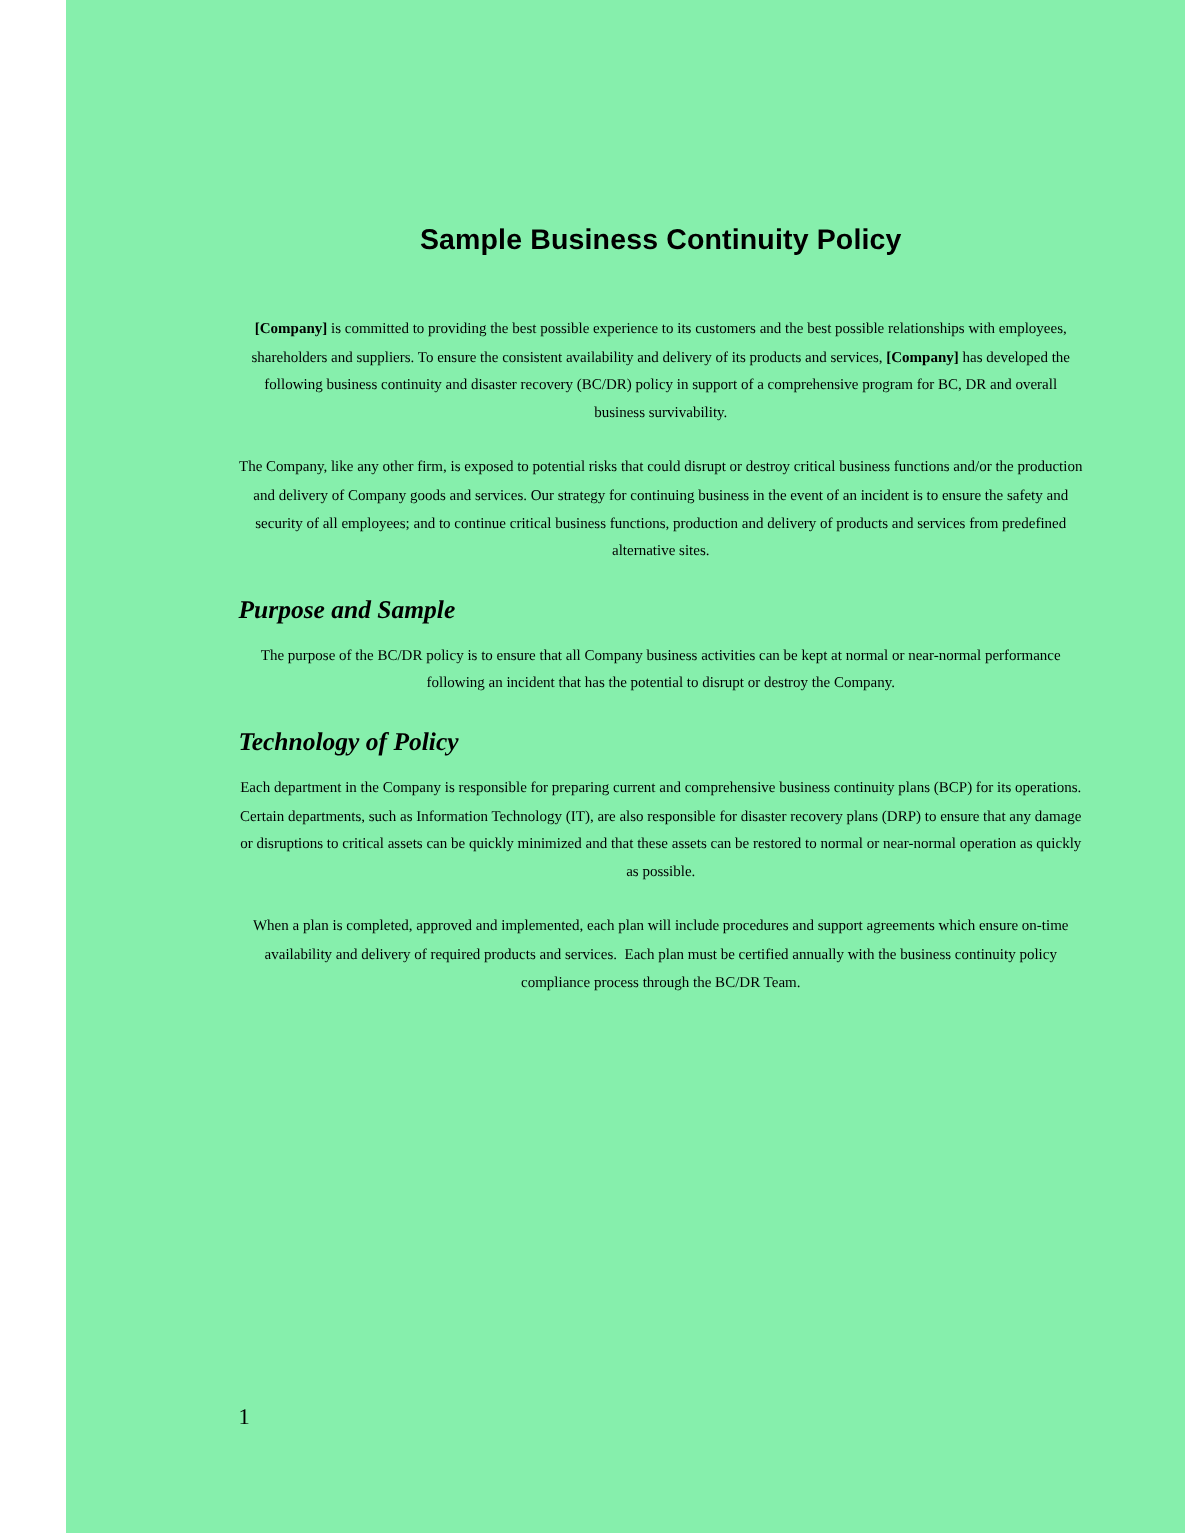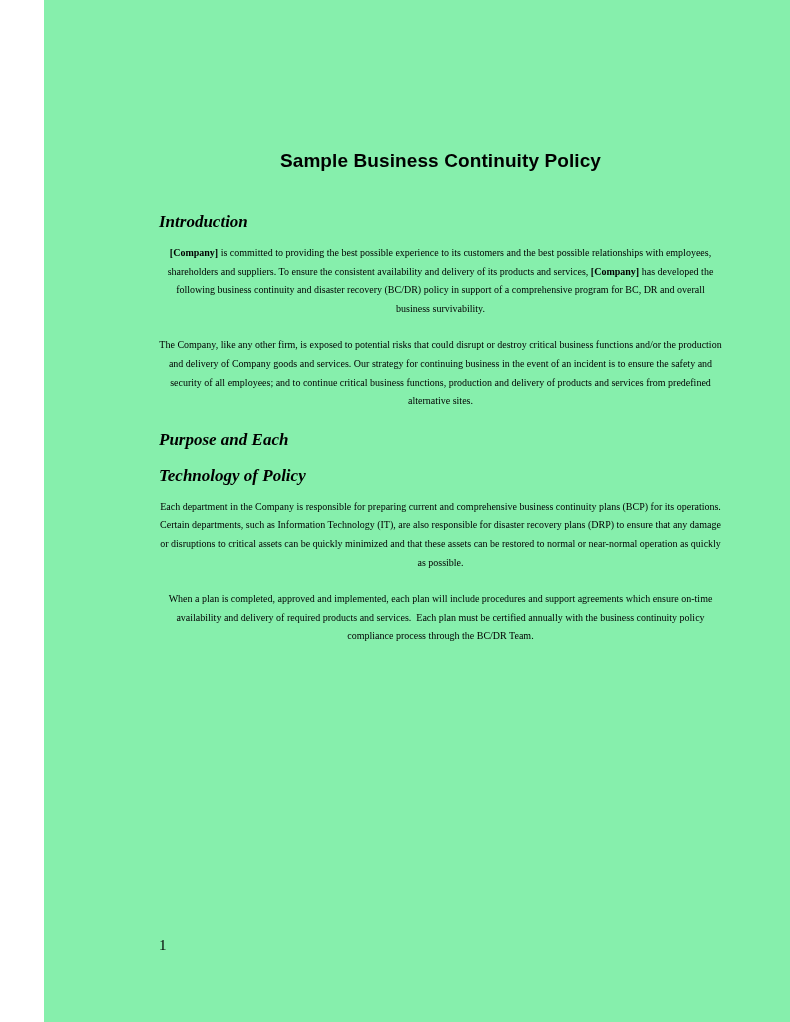--- a/index.html
+++ b/index.html
@@ -55,28 +55,28 @@
   }
 </style>
 </head>
 <body>
 
 <div class="page">
   <div class="content">
 
     <h1 class="doc-title">Sample Business Continuity Policy</h1>
 
-    <h2 class="section-heading">Introduction</h2>
 
     <p class="body-para"><span class="bold">[Company]</span><span> is committed to providing the best possible experience to its customers and the best possible relationships with employees, shareholders and suppliers. To ensure the consistent availability and delivery of its products and services, </span><span class="bold">[Company]</span><span> has developed the following business continuity and disaster recovery (BC/DR) policy in support of a comprehensive program for BC, DR and overall business survivability.</span></p>
 
     <p class="body-para">The Company, like any other firm, is exposed to potential risks that could disrupt or destroy critical business functions and/or the production and delivery of Company goods and services. Our strategy for continuing business in the event of an incident is to ensure the safety and security of all employees; and to continue critical business functions, production and delivery of products and services from predefined alternative sites.</p>
 
-    <h2 class="section-heading">Purpose and Each</h2>
+    <h2 class="section-heading">Purpose and Sample</h2>
 
+    <p class="body-para">The purpose of the BC/DR policy is to ensure that all Company business activities can be kept at normal or near-normal performance following an incident that has the potential to disrupt or destroy the Company.</p>
 
 
     <h2 class="section-heading">Technology of Policy</h2>
 
     <p class="body-para">Each department in the Company is responsible for preparing current and comprehensive business continuity plans (BCP) for its operations.  Certain departments, such as Information Technology (IT), are also responsible for disaster recovery plans (DRP) to ensure that any damage or disruptions to critical assets can be quickly minimized and that these assets can be restored to normal or near-normal operation as quickly as possible.</p>
 
     <p class="body-para">When a plan is completed, approved and implemented, each plan will include procedures and support agreements which ensure on-time availability and delivery of required products and services.  Each plan must be certified annually with the business continuity policy compliance process through the BC/DR Team.</p>
 
   </div>
 

